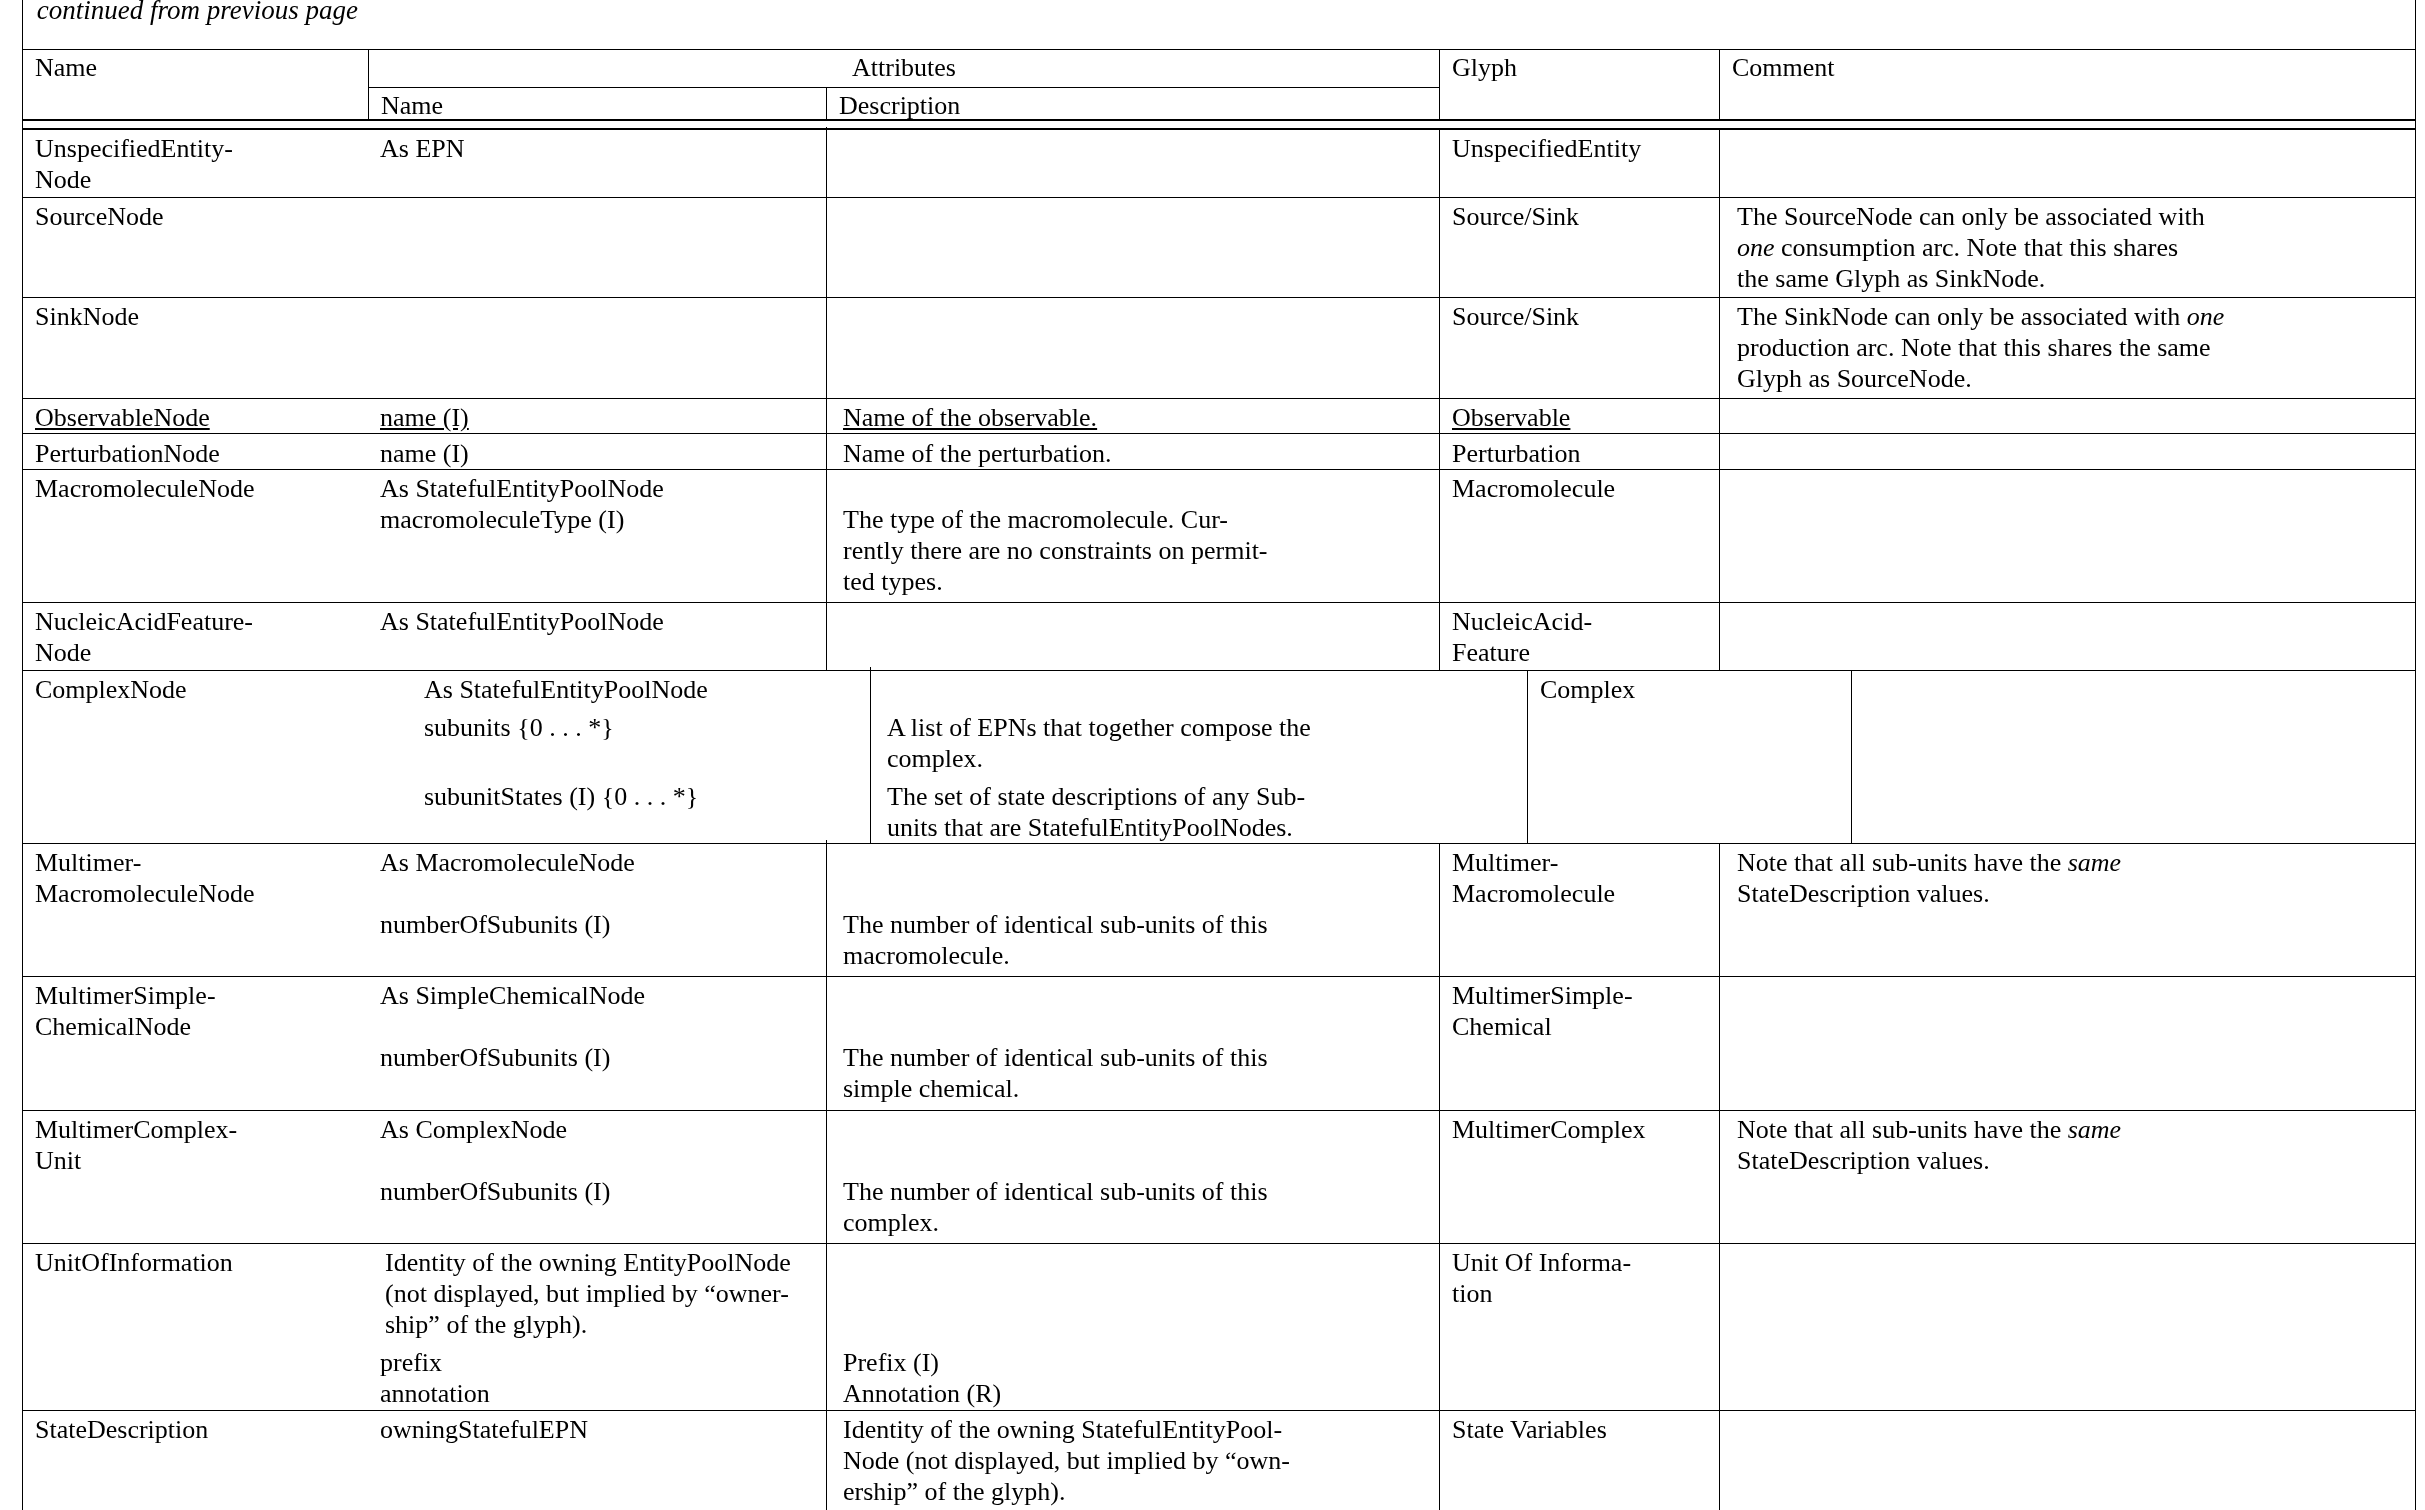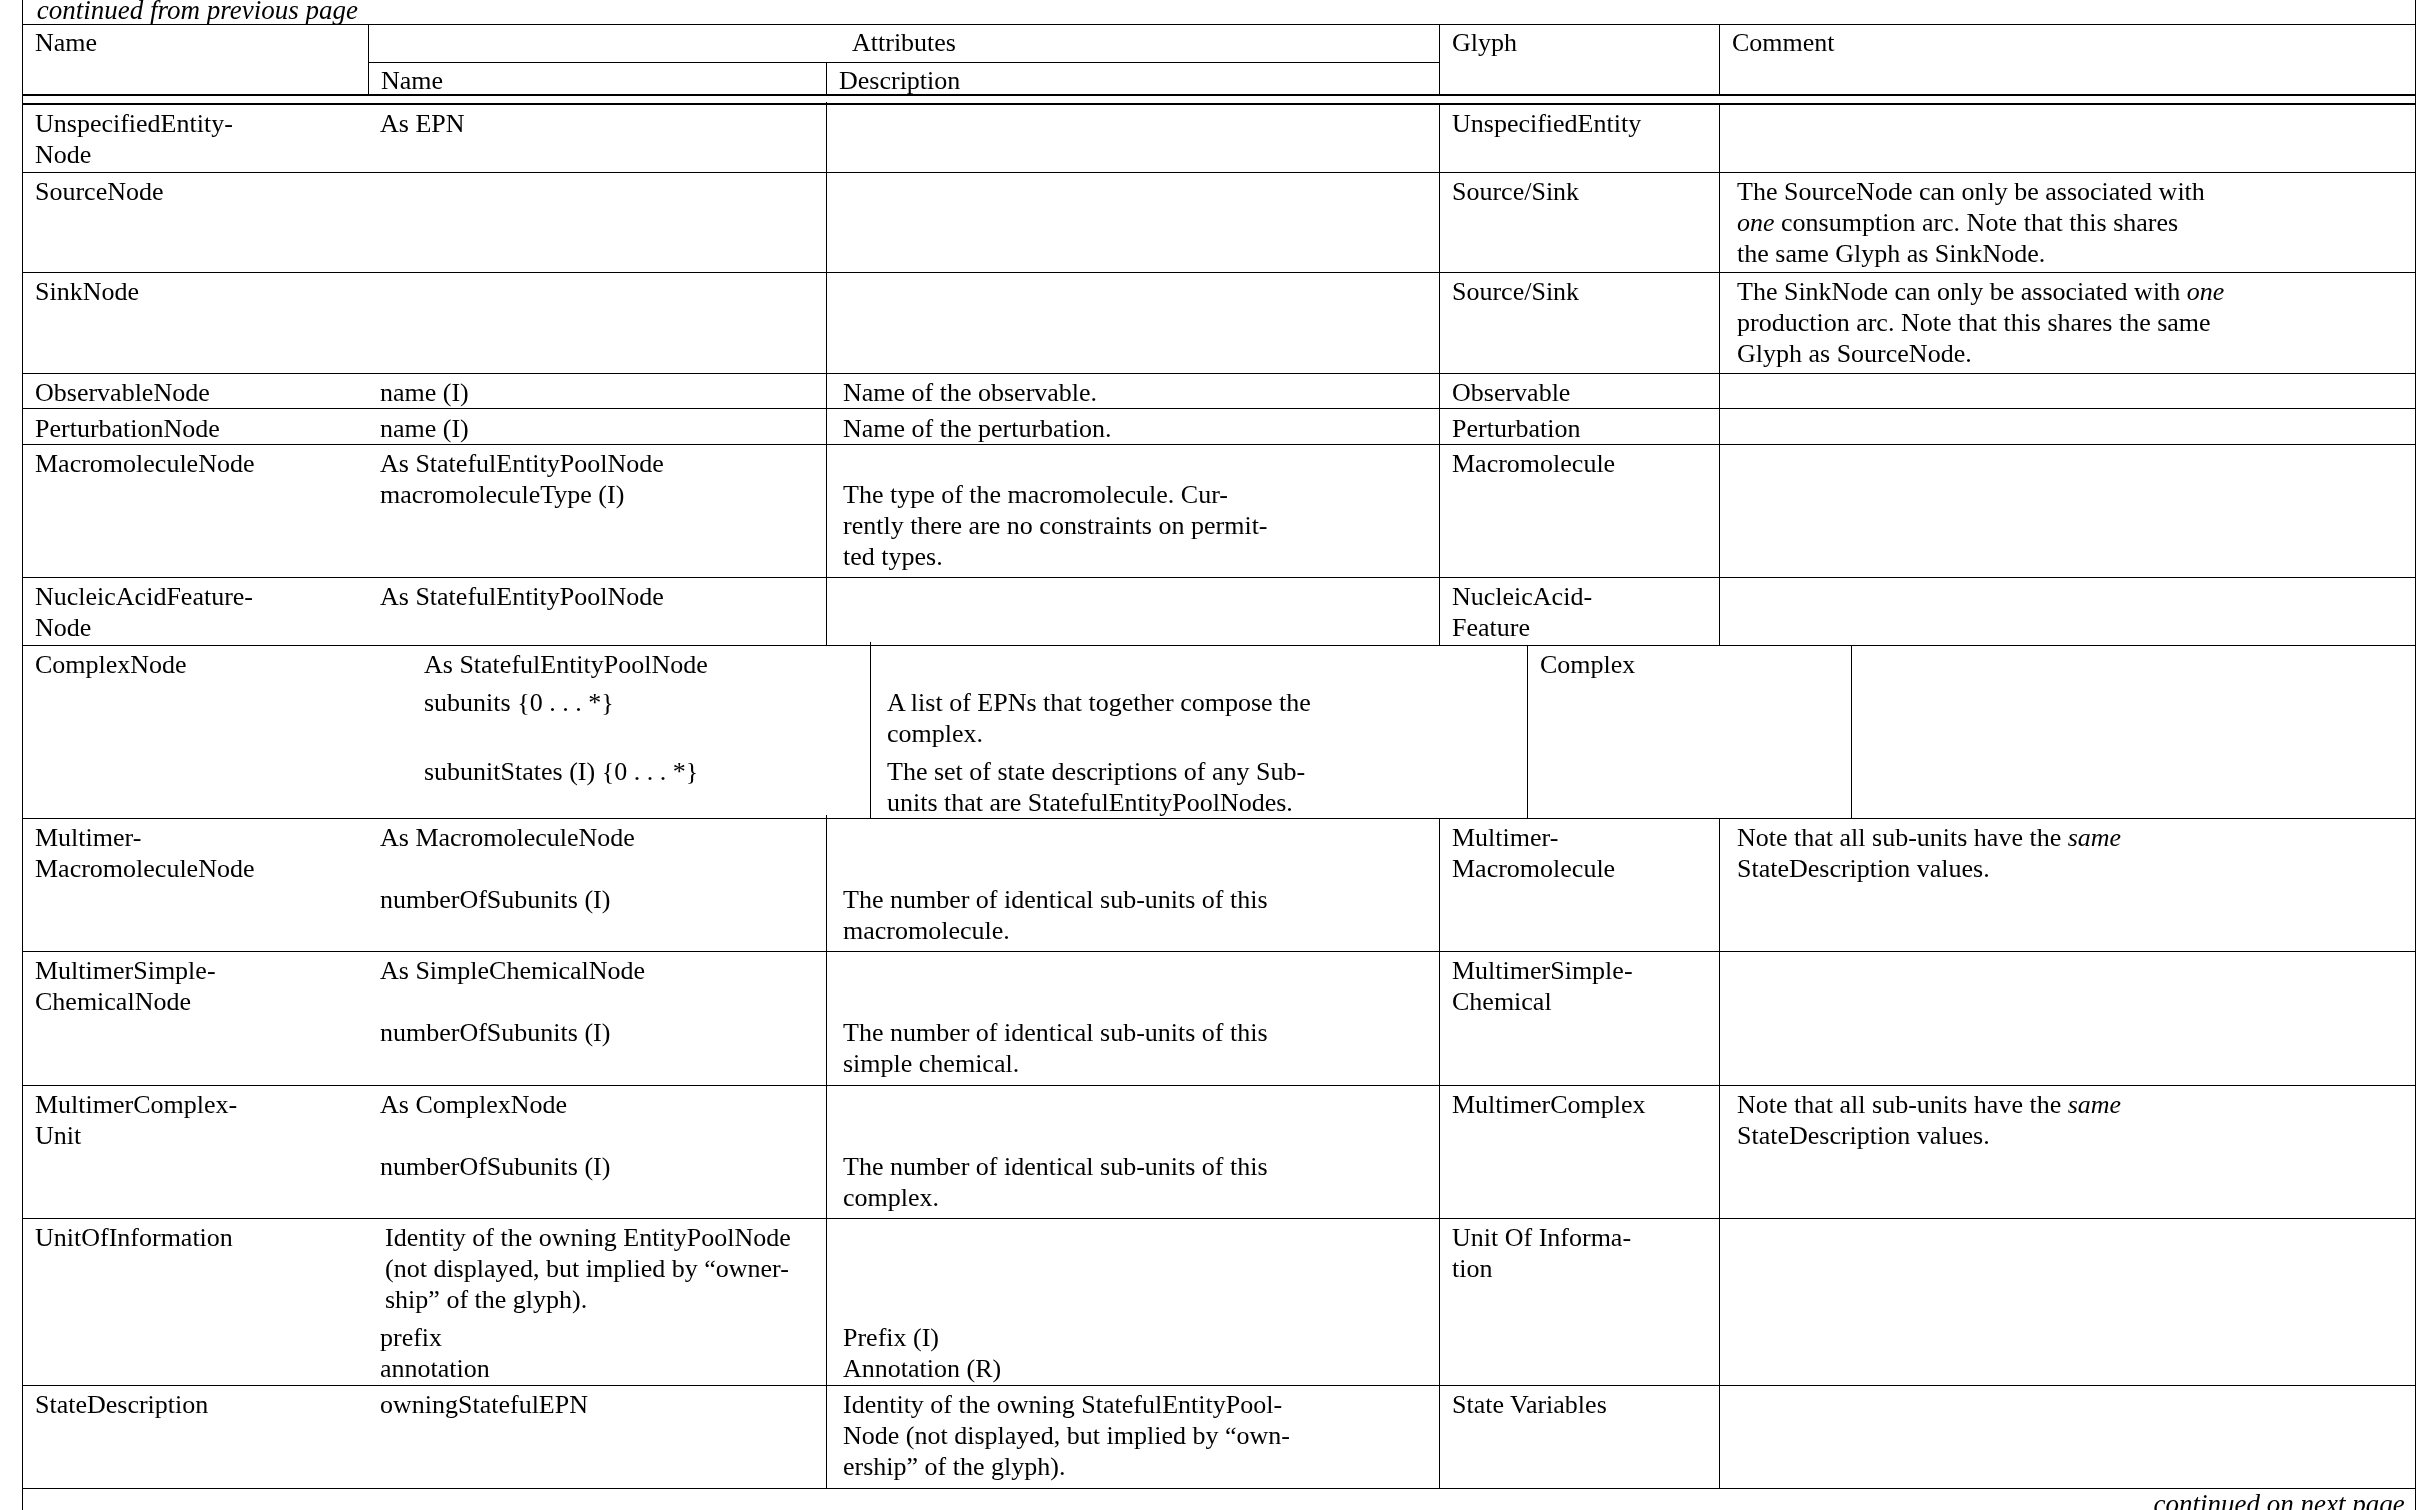--- a/index.html
+++ b/index.html
@@ -7,21 +7,21 @@
   body {
     width:2426px; height:1510px; overflow:hidden; position:relative;
     color:#000; font-family:"Liberation Serif", "DejaVu Serif", serif;
     font-size:26px; line-height:31px;
   }
   .doc { position:absolute; left:22px; top:0; width:2394px; }
   .tbl { border-left:1.7px solid #000; border-right:1.7px solid #000; background:#fff; }
 
   
   .cont-top {
-    height:25px; border-bottom:1.7px solid #000; overflow:hidden;
+    height:50px; border-bottom:1.7px solid #000; overflow:hidden;
     padding-left:13.7px; font-style:italic; font-size:27px;
   }
   .cont-top .ct-text { display:block; margin-top:-5.1px; }
   .cont-bottom {
     height:25px; overflow:hidden; text-align:right;
     padding-right:10.3px; font-style:italic; font-size:27px;
   }
 
   
   .hdr { display:grid; grid-template-columns:345px 458px 613px 280px 694px; grid-template-rows:38px 31px; }
@@ -93,21 +93,21 @@
 the same Glyph as SinkNode.</span></div>
         </div>
         <div class="trow" style="min-height: 101px;">
           <div class="cell name">SinkNode</div>
           <div class="cell attrs"></div>
           <div class="cell glyph">Source/Sink</div>
           <div class="cell comment"><span>The SinkNode can only be associated with </span><span class="it">one</span><span>
 production arc.  Note that this shares the same
 Glyph as SourceNode.</span></div>
         </div>
-        <div class="trow" style="min-height: 34px;">
+        <div class="trow" style="min-height: 34px; text-decoration: underline;">
           <div class="cell name">ObservableNode</div>
           <div class="cell attrs">
             <div class="attr">
               <div class="an">name (I)</div>
               <div class="ad">Name of the observable.</div>
             </div>
           </div>
           <div class="cell glyph">Observable</div>
           <div class="cell comment"></div>
         </div>

